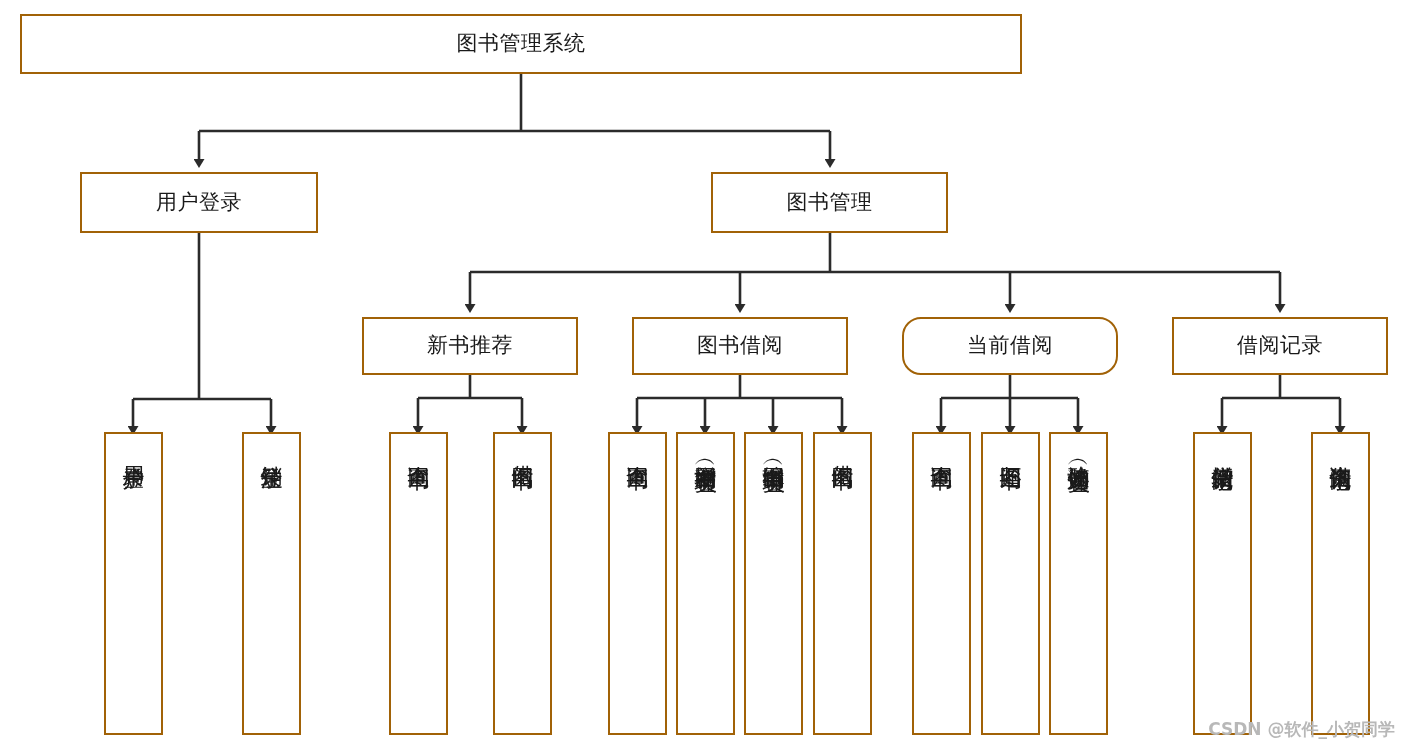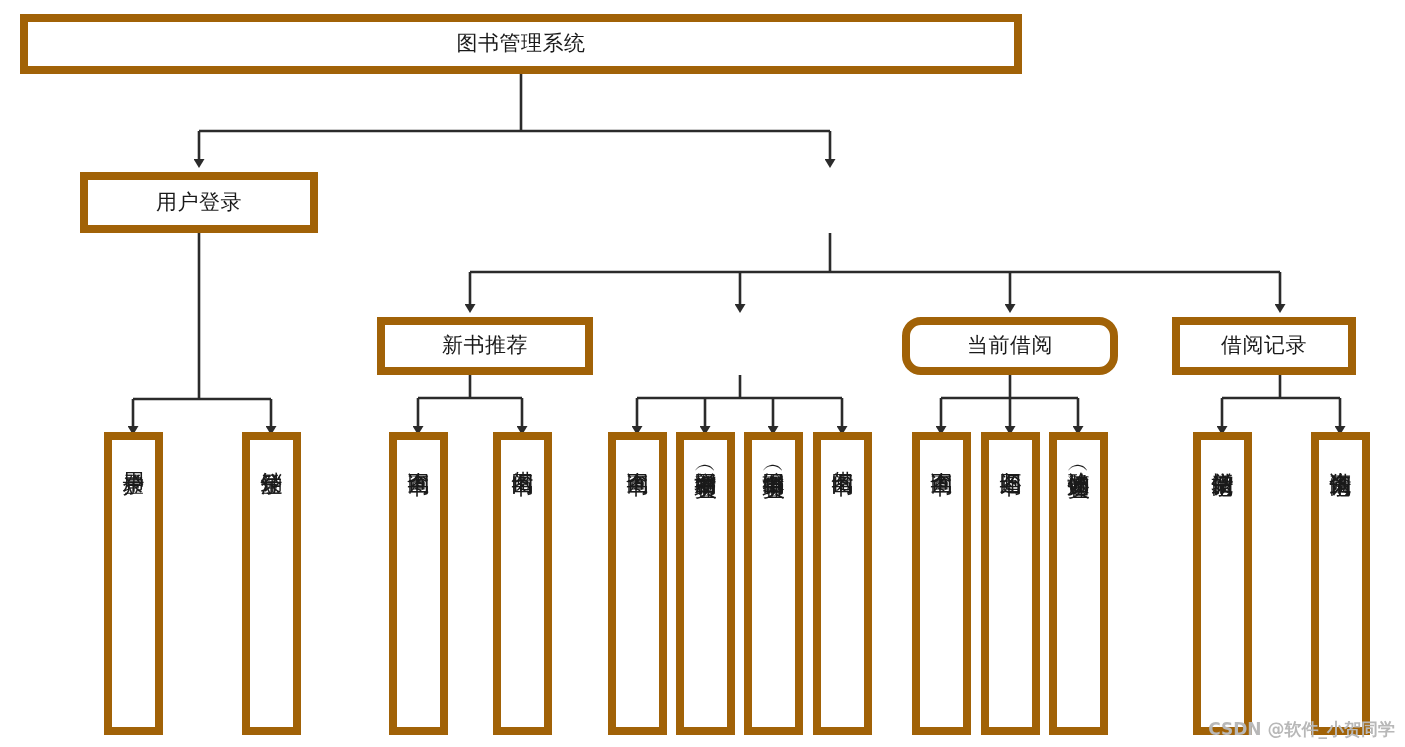--- a/index.html
+++ b/index.html
@@ -23,21 +23,21 @@
     left: 0;
     top: 0;
     width: 1405px;
     height: 747px;
     pointer-events: none;
   }
   .node {
     position: absolute;
     box-sizing: border-box;
     background: #ffffff;
-    border: 8px solid #a16207;
+    border: 2px solid #a16207;
     display: flex;
     align-items: center;
     justify-content: center;
     z-index: 2;
   }
   .node .label {
     color: #1a1a1a;
     text-align: center;
     line-height: 1.12;
     letter-spacing: 0.5px;
@@ -126,28 +126,34 @@
     </g>
   </svg>
 
   <div class="node horizontal" style="left:20px; top:14px; width:1002px; height:60px;">
     <span class="label">图书管理系统</span>
   </div>
 
   <div class="node horizontal" style="left:80px; top:172px; width:238px; height:61px;">
     <span class="label">用户登录</span>
   </div>
-
-  <div class="node horizontal" style="left:362px; top:317px; width:216px; height:58px;margin-left:15px;">
+  <div class="node horizontal" style="left:711px; top:172px; width:237px; height:61px;">
+    <span class="label">图书管理</span>
+  </div>
+
+  <div class="node horizontal" style="left:362px; top:317px; width:216px; height:58px;">
     <span class="label">新书推荐</span>
+  </div>
+  <div class="node horizontal" style="left:632px; top:317px; width:216px; height:58px;">
+    <span class="label">图书借阅</span>
   </div>
   <div class="node horizontal" style="left:902px; top:317px; width:216px; height:58px;border-radius:19px;">
     <span class="label">当前借阅</span>
   </div>
-  <div class="node horizontal" style="left:1172px; top:317px; width:184px; height:58px;">
+  <div class="node horizontal" style="left:1172px; top:317px; width:216px; height:58px;">
     <span class="label">借阅记录</span>
   </div>
 
   <div class="node vertical" style="left:104px; top:432px; width:59px; height:303px;">
     <span class="label">用户登录</span>
   </div>
   <div class="node vertical" style="left:242px; top:432px; width:59px; height:303px;">
     <span class="label">注销登录</span>
   </div>
 

